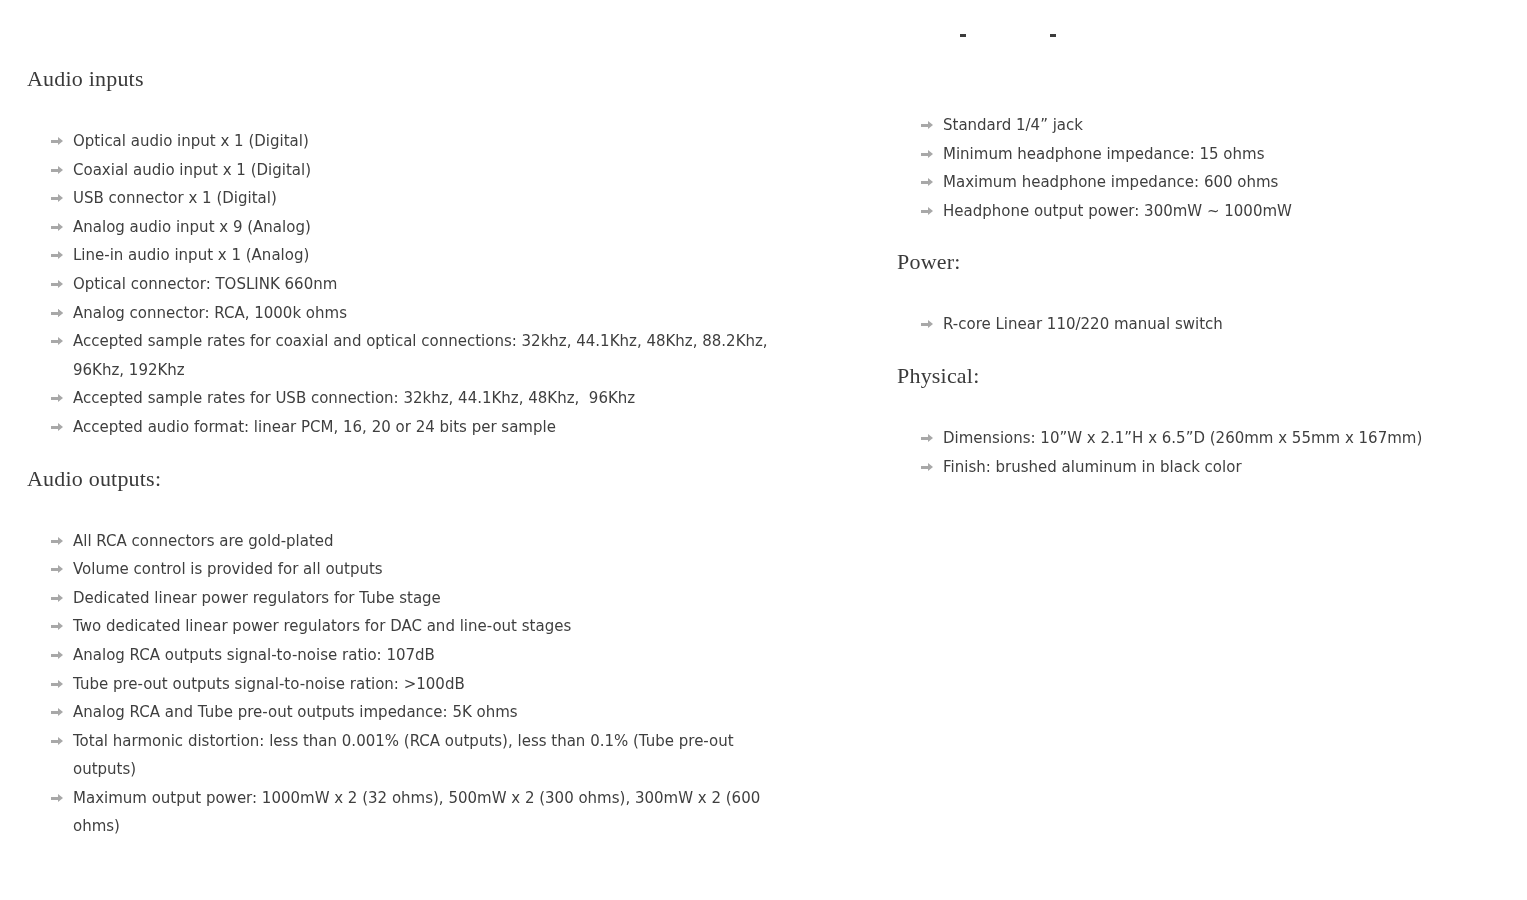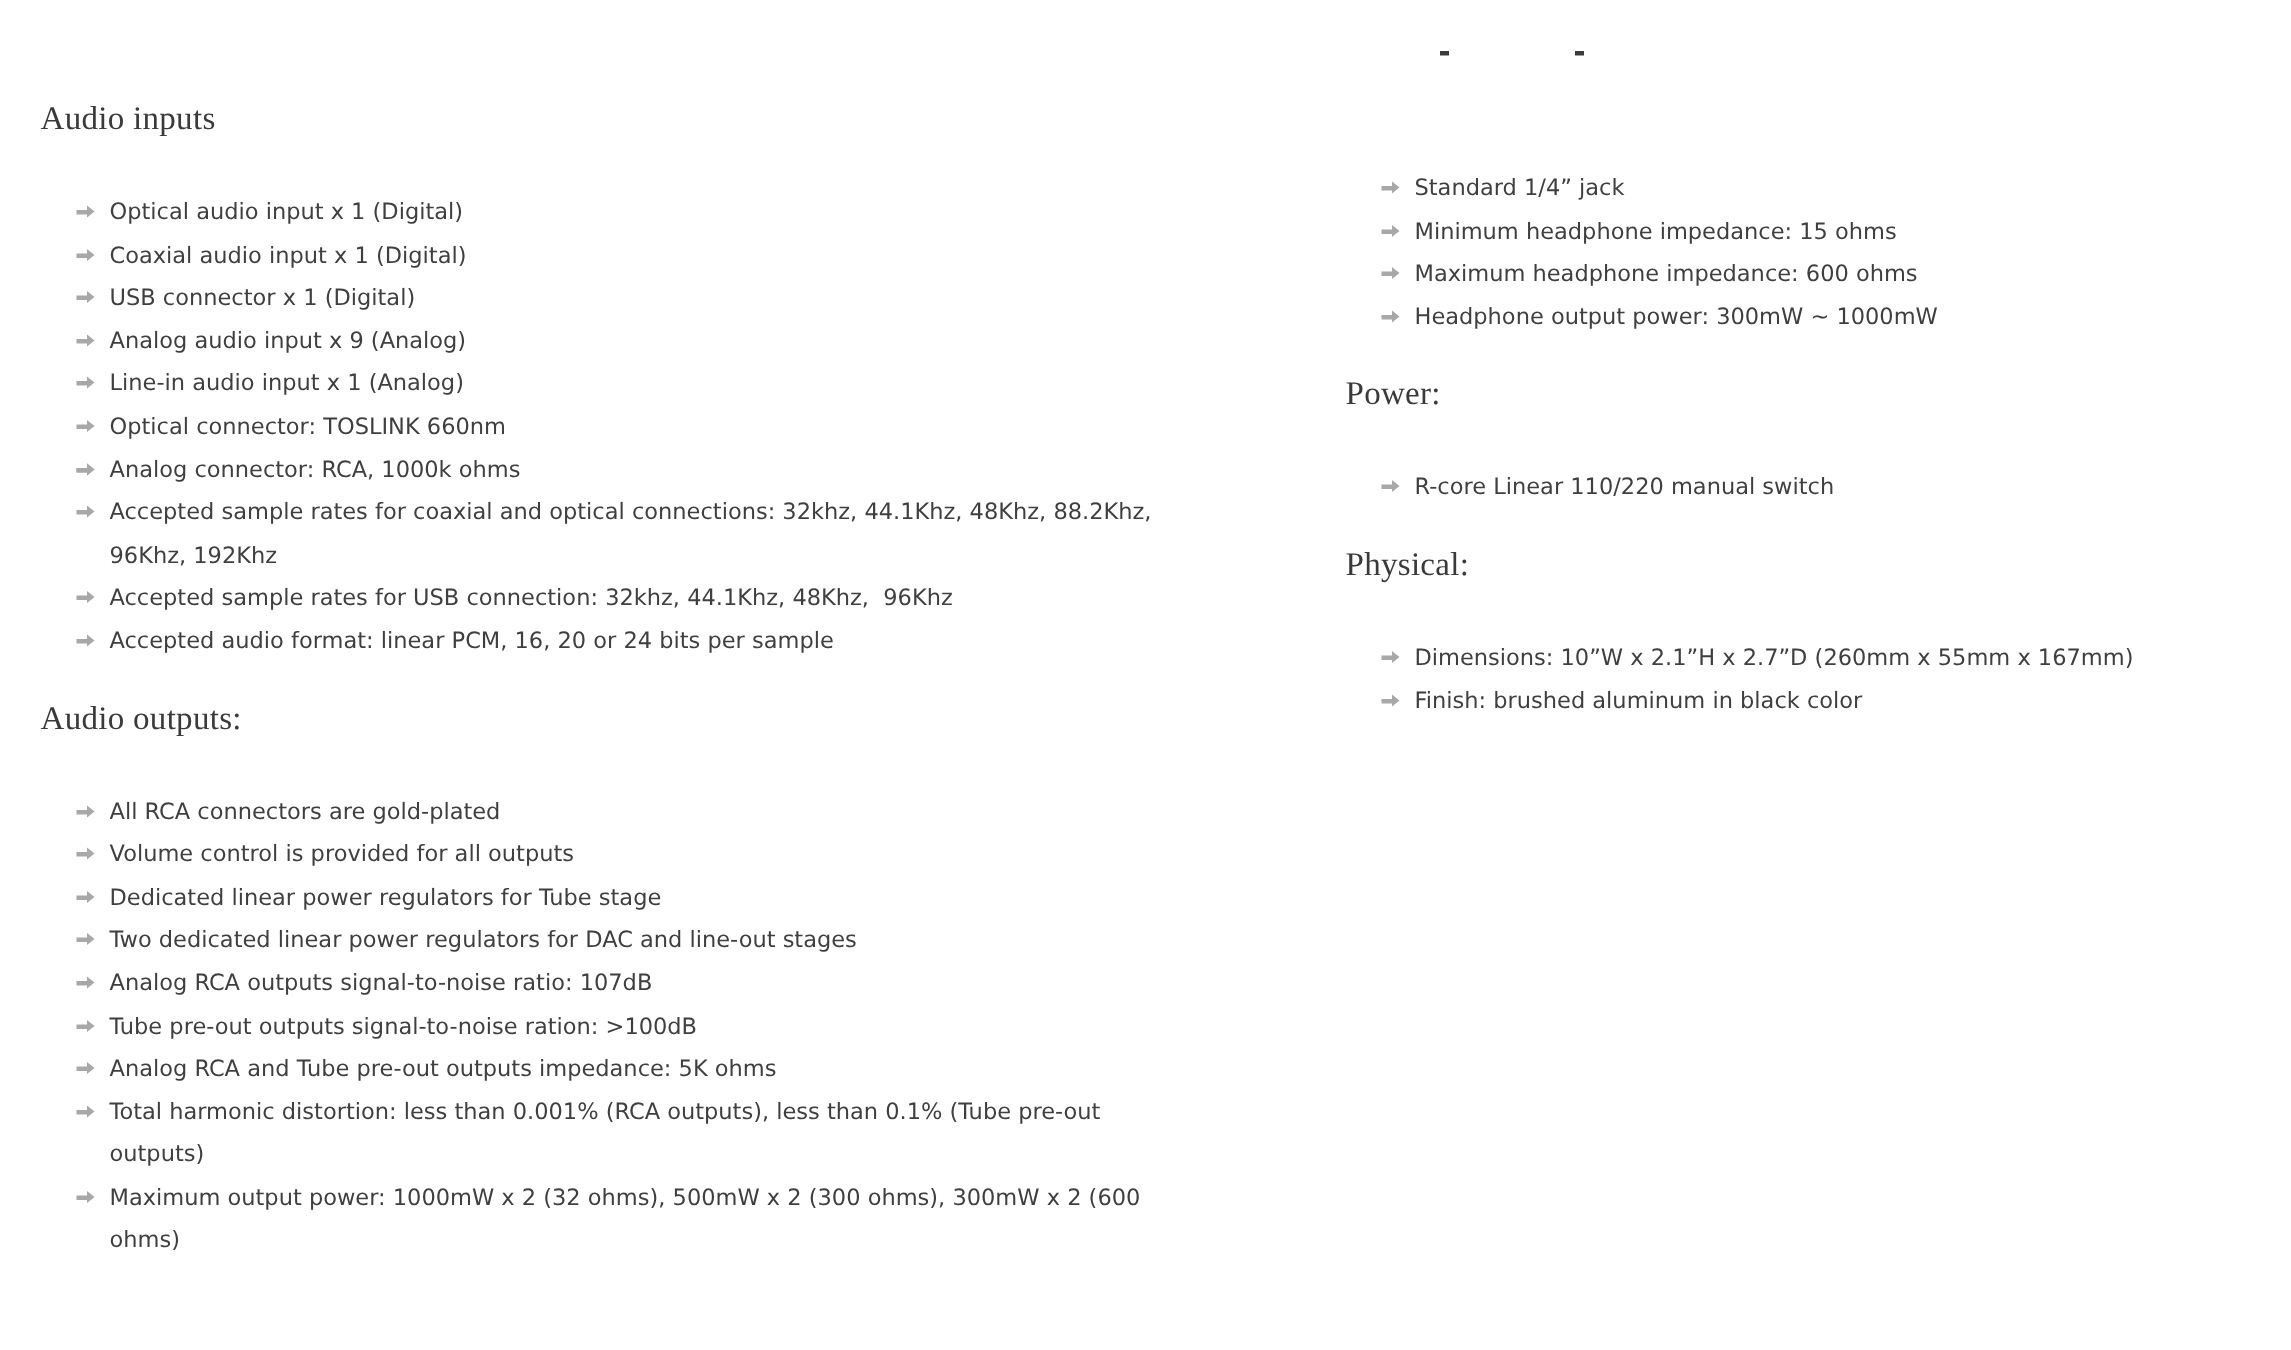--- a/index.html
+++ b/index.html
@@ -122,17 +122,17 @@
         <li class="spec-item"><span class="arrow-bullet"></span><span>Minimum headphone impedance: 15 ohms</span></li>
         <li class="spec-item"><span class="arrow-bullet"></span><span>Maximum headphone impedance: 600 ohms</span></li>
         <li class="spec-item"><span class="arrow-bullet"></span><span>Headphone output power: 300mW ~ 1000mW</span></li>
       </ul>
       <h2 class="spec-heading">Power:</h2>
       <ul class="spec-list">
         <li class="spec-item"><span class="arrow-bullet"></span><span>R-core Linear 110/220 manual switch</span></li>
       </ul>
       <h2 class="spec-heading">Physical:</h2>
       <ul class="spec-list">
-        <li class="spec-item"><span class="arrow-bullet"></span><span>Dimensions: 10”W x 2.1”H x 2.7”D (260mm x 55mm x 167mm)</span></li>
+        <li class="spec-item"><span class="arrow-bullet"></span><span>Dimensions: 10”W x 2.1”H x 6.5”D (260mm x 55mm x 167mm)</span></li>
         <li class="spec-item"><span class="arrow-bullet"></span><span>Finish: brushed aluminum in black color</span></li>
       </ul>
     </div>
 </div>
 
 </body></html>

